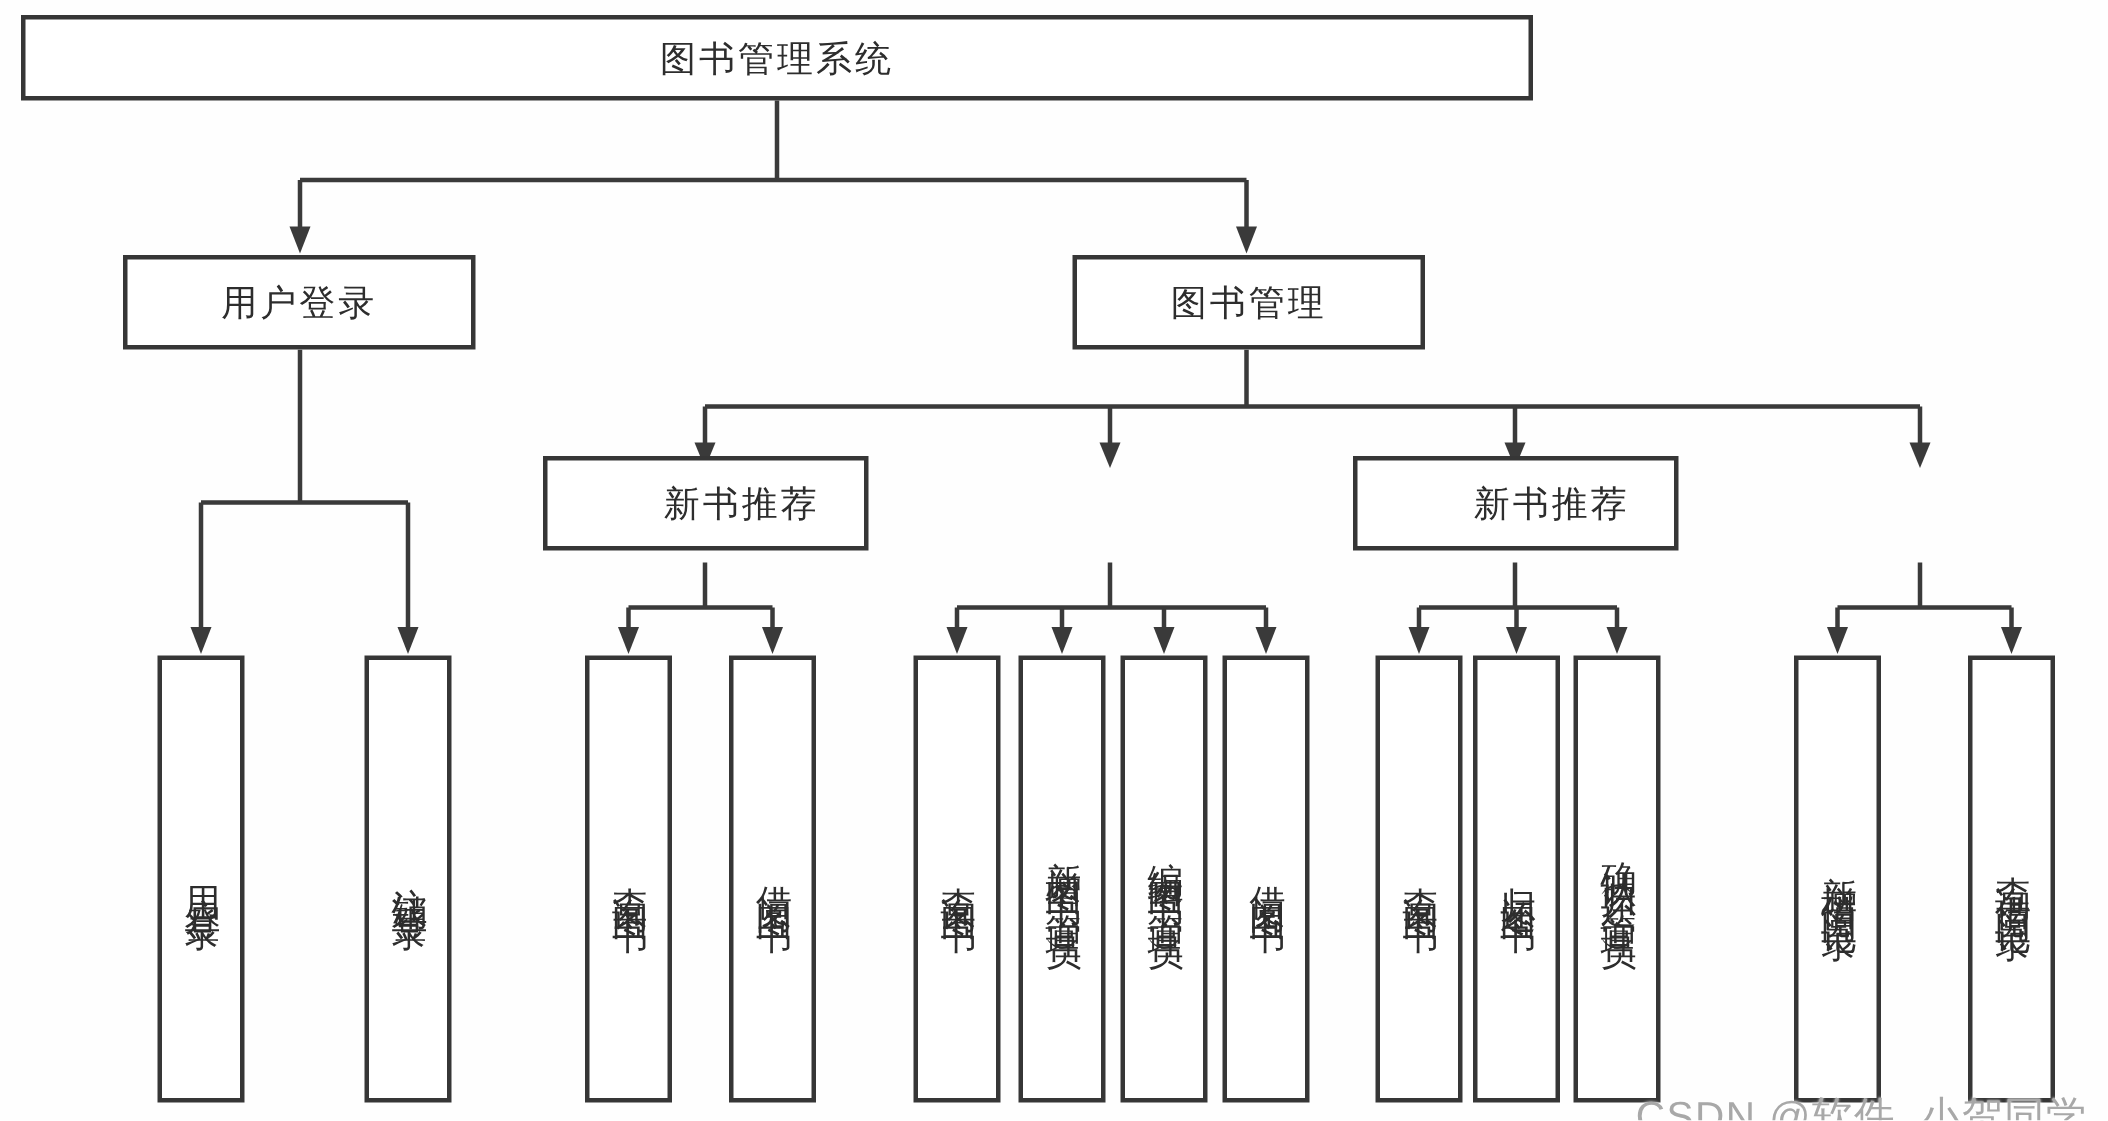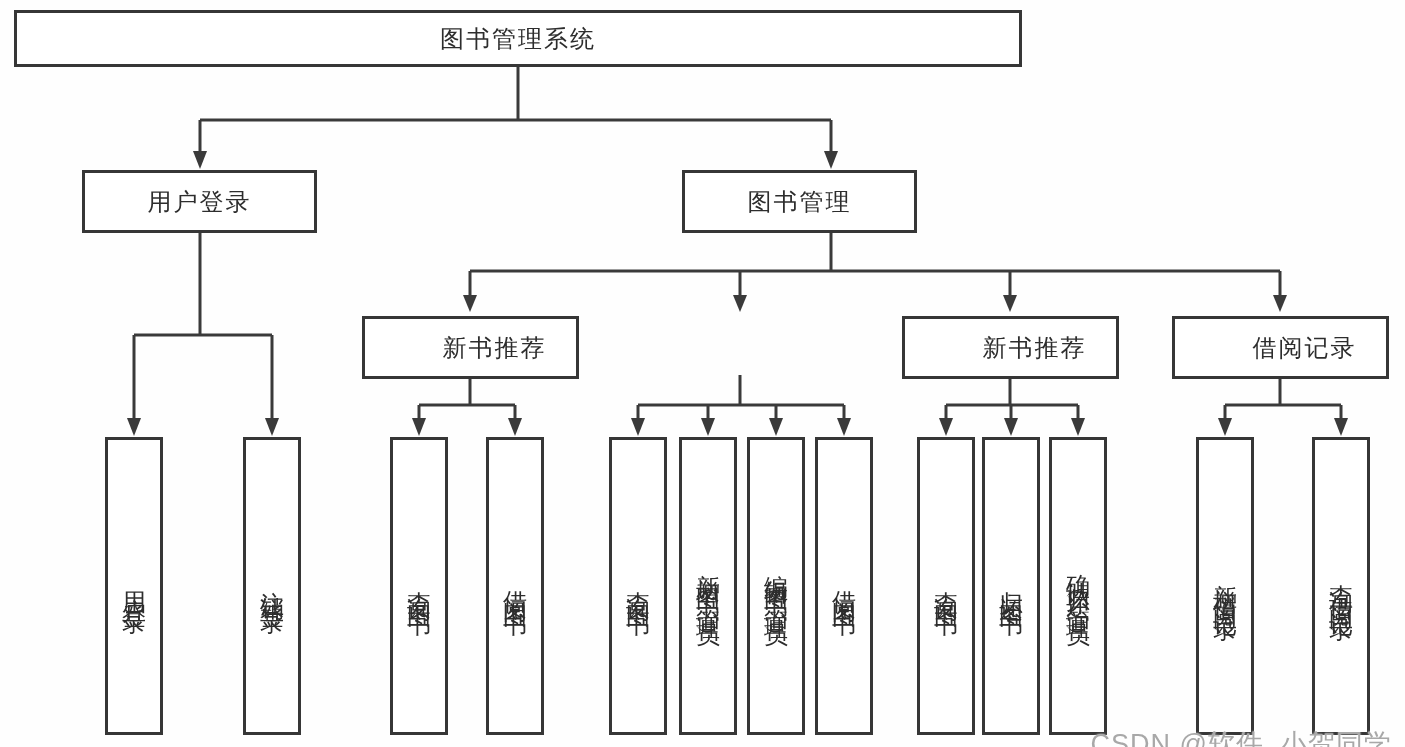--- a/index.html
+++ b/index.html
@@ -27,21 +27,21 @@
     justify-content: center;
     color: #2d2d2d;
   }
   .hbox {
     font-size: 24px;
     letter-spacing: 2px;
     white-space: nowrap;
   }
   .root-box  { left: 14px;  top: 10px;  width: 1008px; height: 57px; }
   .l2-box    { top: 170px; height: 63px; width: 235px; }
-  .l3-box    { top: 316px; height: 63px; width: 217px; padding-left: 48px; }
+  .l3-box    { top: 304px; height: 63px; width: 217px; padding-left: 48px; }
   .leaf {
     top: 437px;
     height: 298px;
     width: 58px;
   }
   .vtext {
     writing-mode: vertical-rl;
     text-orientation: mixed;
     font-size: 24px;
     line-height: 1;
@@ -102,25 +102,24 @@
       <polygon points="1004,418 1018,418 1011,436"></polygon>
       <polygon points="1071,418 1085,418 1078,436"></polygon>
       <polygon points="1218,418 1232,418 1225,436"></polygon>
       <polygon points="1334,418 1348,418 1341,436"></polygon>
     </g>
   </svg>
 
   <div class="box hbox root-box">图书管理系统</div>
 
   <div class="box hbox l2-box" style="left:82px">用户登录</div>
-  <div class="box hbox l2-box" style="left:682px">图书管理</div>
+  <div class="box hbox l2-box" style="left:715px">图书管理</div>
 
   <div class="box hbox l3-box" style="left:362px">新书推荐</div>
   <div class="box hbox l3-box" style="left:902px">新书推荐</div>
-  <div class="box hbox l3-box" style="left:1172px">借阅记录</div>
 
   <div class="box leaf" style="left:105px">
     <span class="vtext">用户登录</span>
   </div>
   <div class="box leaf" style="left:243px">
     <span class="vtext">注销登录</span>
   </div>
 
   <div class="box leaf" style="left:390px">
     <span class="vtext">查询图书</span>

